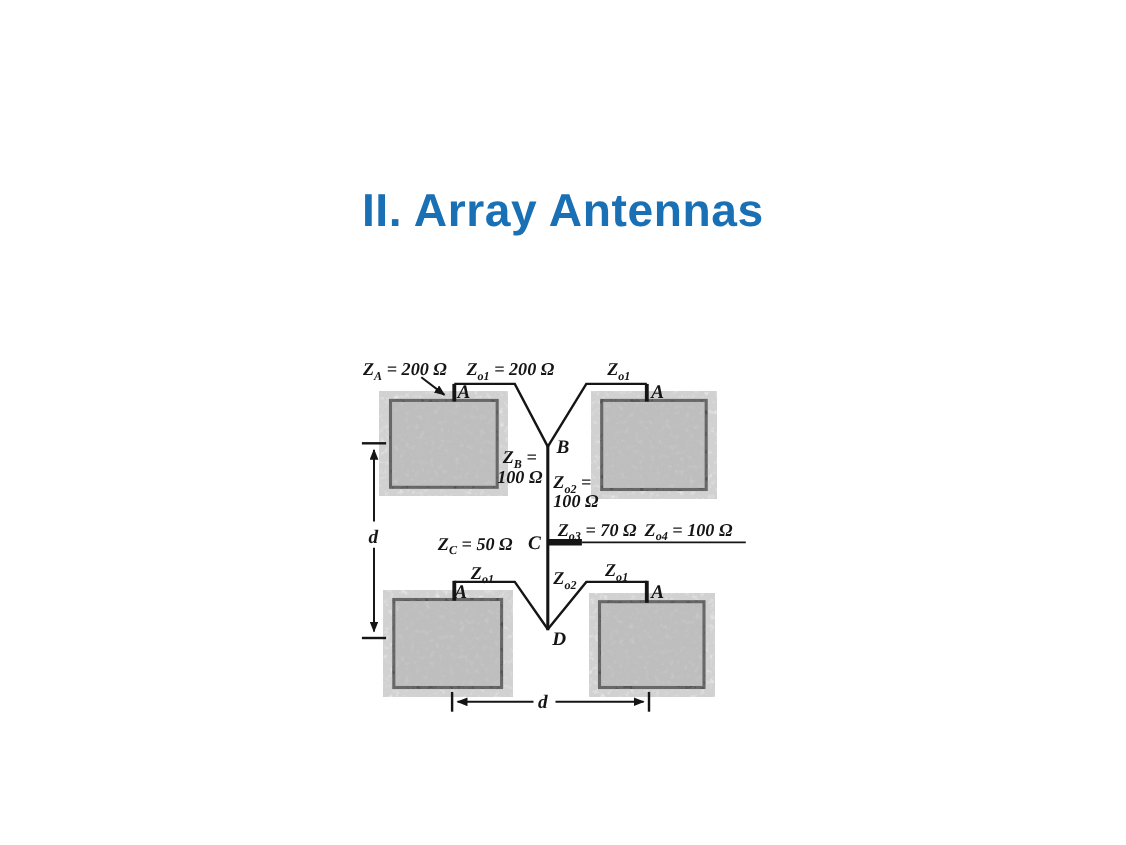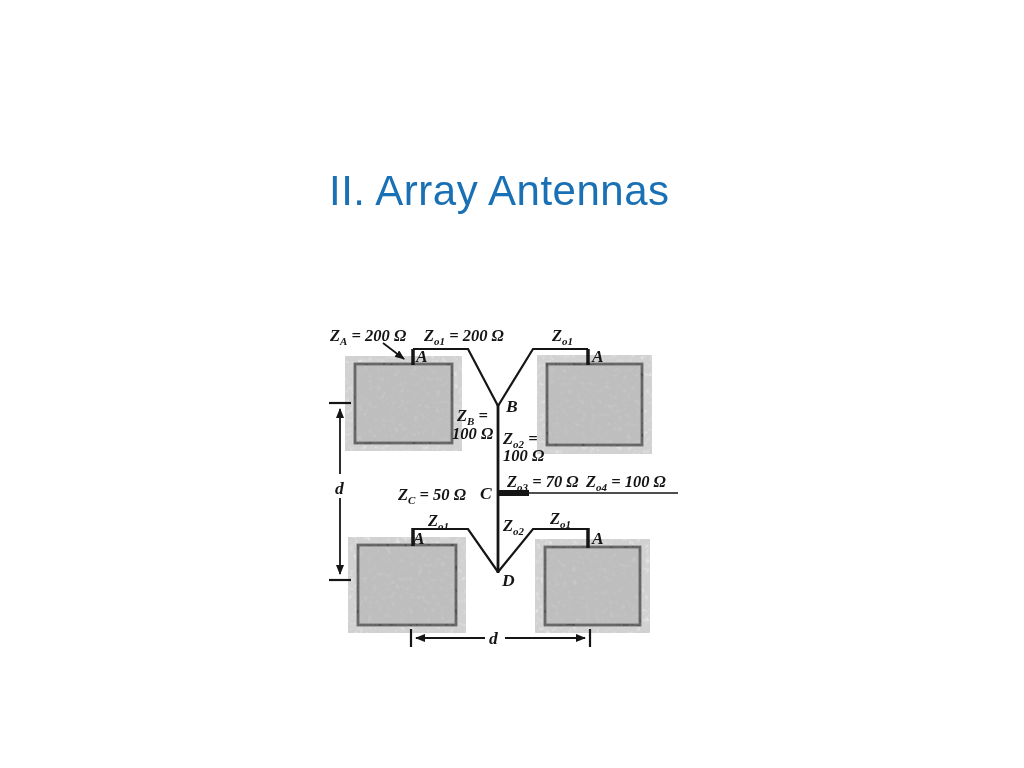--- a/index.html
+++ b/index.html
@@ -9,21 +9,21 @@
     position: relative;
     overflow: hidden;
     font-family: "Liberation Sans", sans-serif;
   }
   .slide-title {
     position: absolute;
     left: 329px; top: 167px;
     margin: 0;
     font-family: "Liberation Sans", sans-serif;
     font-size: 42px;
-    font-weight: normal;
+    font-weight: bold;
     letter-spacing: 0.5px;
     color: var(--title_blue, #1a70b4);
     white-space: nowrap;
   }
   svg.figure {
     position: absolute;
     left: 0; top: 0;
     width: 1024px; height: 768px;
   }
   .ink   { stroke: var(--figure_ink, #151515); fill: none; stroke-linecap: butt; stroke-linejoin: miter; }

